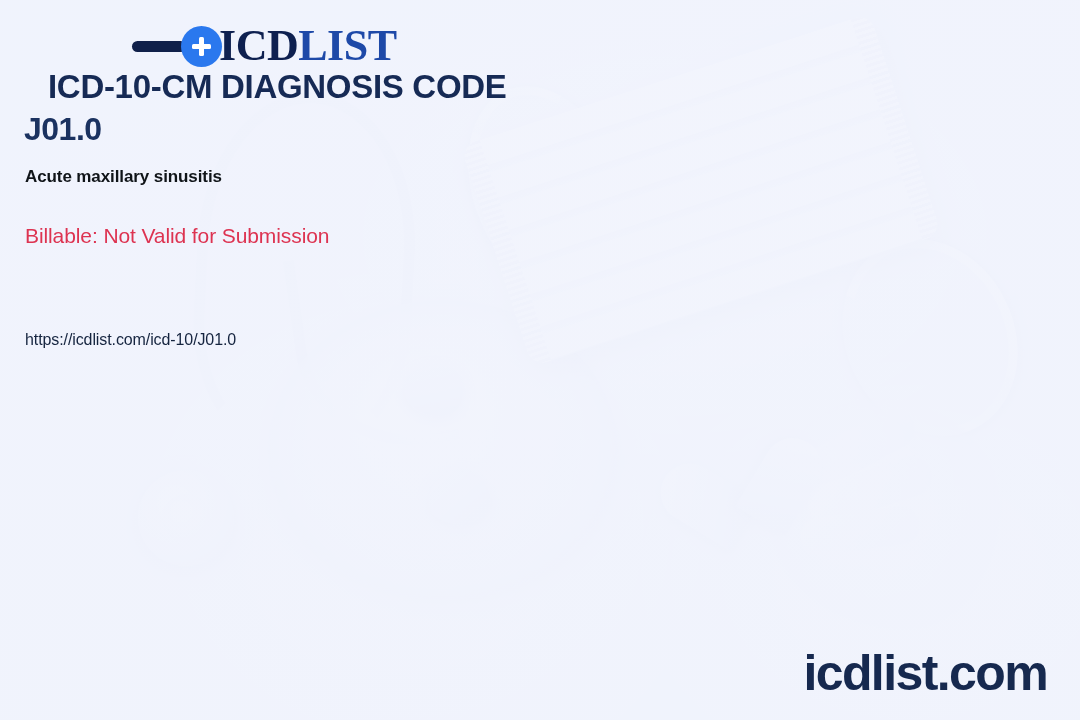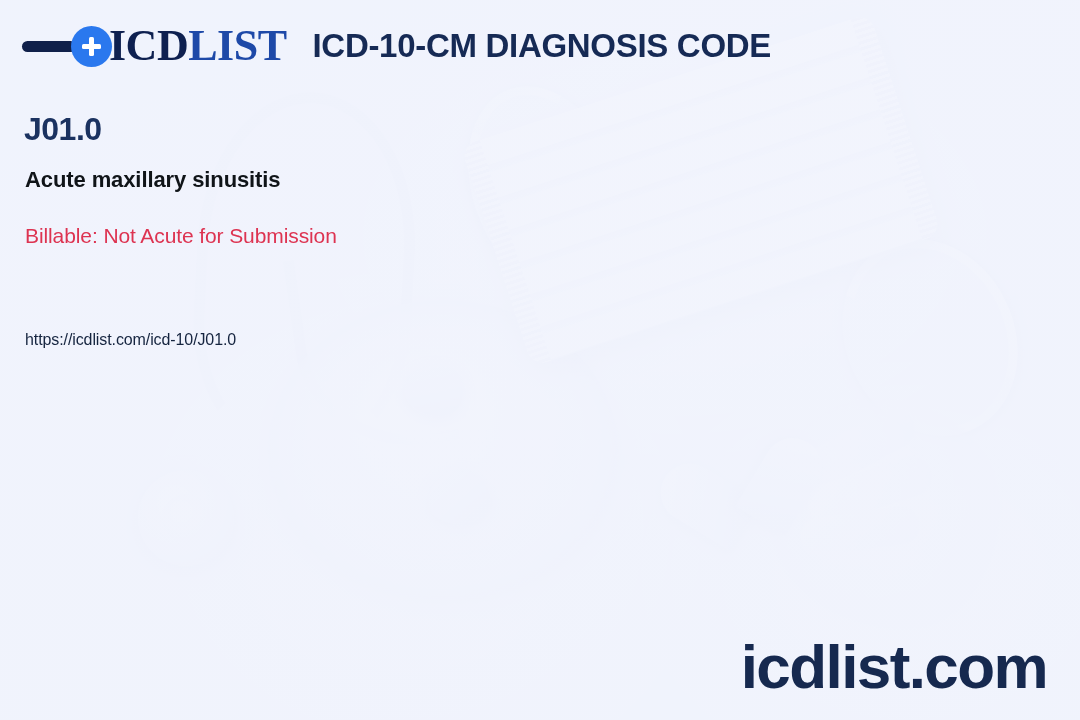--- a/index.html
+++ b/index.html
@@ -210,20 +210,21 @@
     background: linear-gradient(180deg, rgba(240,243,252,0.30) 0%, rgba(240,243,252,0.48) 55%, rgba(240,243,252,0.72) 100%);
   }
 
   
   .header {
     position: absolute;
     left: 22px; top: 24px;
     display: flex;
     align-items: center;
     gap: 0px;
+    flex-direction: column;
   }
   .logo {
     display: flex;
     align-items: center;
     gap: 0px;
   }
   .logo-dash {
     width: 54px;
     height: 11px;
     border-radius: 6px;
@@ -279,21 +280,21 @@
     left: 24px; top: 113px;
     font-size: 32px;
     font-weight: bold;
     color: #1b3260;
     letter-spacing: -0.5px;
     line-height: 1.05;
   }
   .desc {
     position: absolute;
     left: 25px; top: 167px;
-    font-size: 22px;
+    font-size: 17px;
     font-weight: bold;
     color: #101418;
     letter-spacing: -0.1px;
   }
   .billable {
     position: absolute;
     left: 25px; top: 224px;
     font-size: 21px;
     font-weight: normal;
     color: #dd3351;
@@ -304,21 +305,21 @@
     left: 25px; top: 331px;
     font-size: 16px;
     color: #15243f;
     letter-spacing: -0.1px;
   }
 
   
   .watermark {
     position: absolute;
     right: 33px; bottom: 22px;
-    font-size: 62px;
+    font-size: 50px;
     font-weight: bold;
     color: #16294f;
     letter-spacing: -1.6px;
     line-height: 1;
   }
 </style>
 </head>
 <body>
 
 <div id="card">
@@ -354,18 +355,18 @@
     <div class="logo">
       <span class="logo-dash"></span>
       <span class="logo-plus"></span>
       <span class="logo-word"><span class="logo-icd">ICD</span><span class="logo-list">LIST</span></span>
     </div>
     <div class="header-title">ICD-10-CM DIAGNOSIS CODE</div>
   </div>
 
   <div class="code">J01.0</div>
   <div class="desc">Acute maxillary sinusitis</div>
-  <div class="billable">Billable: Not Acute for Submission</div>
+  <div class="billable">Billable: Not Valid for Submission</div>
   <div class="url">https://icdlist.com/icd-10/J01.0</div>
 
   <div class="watermark">icdlist.com</div>
 
 </div>
 
 </body></html>

